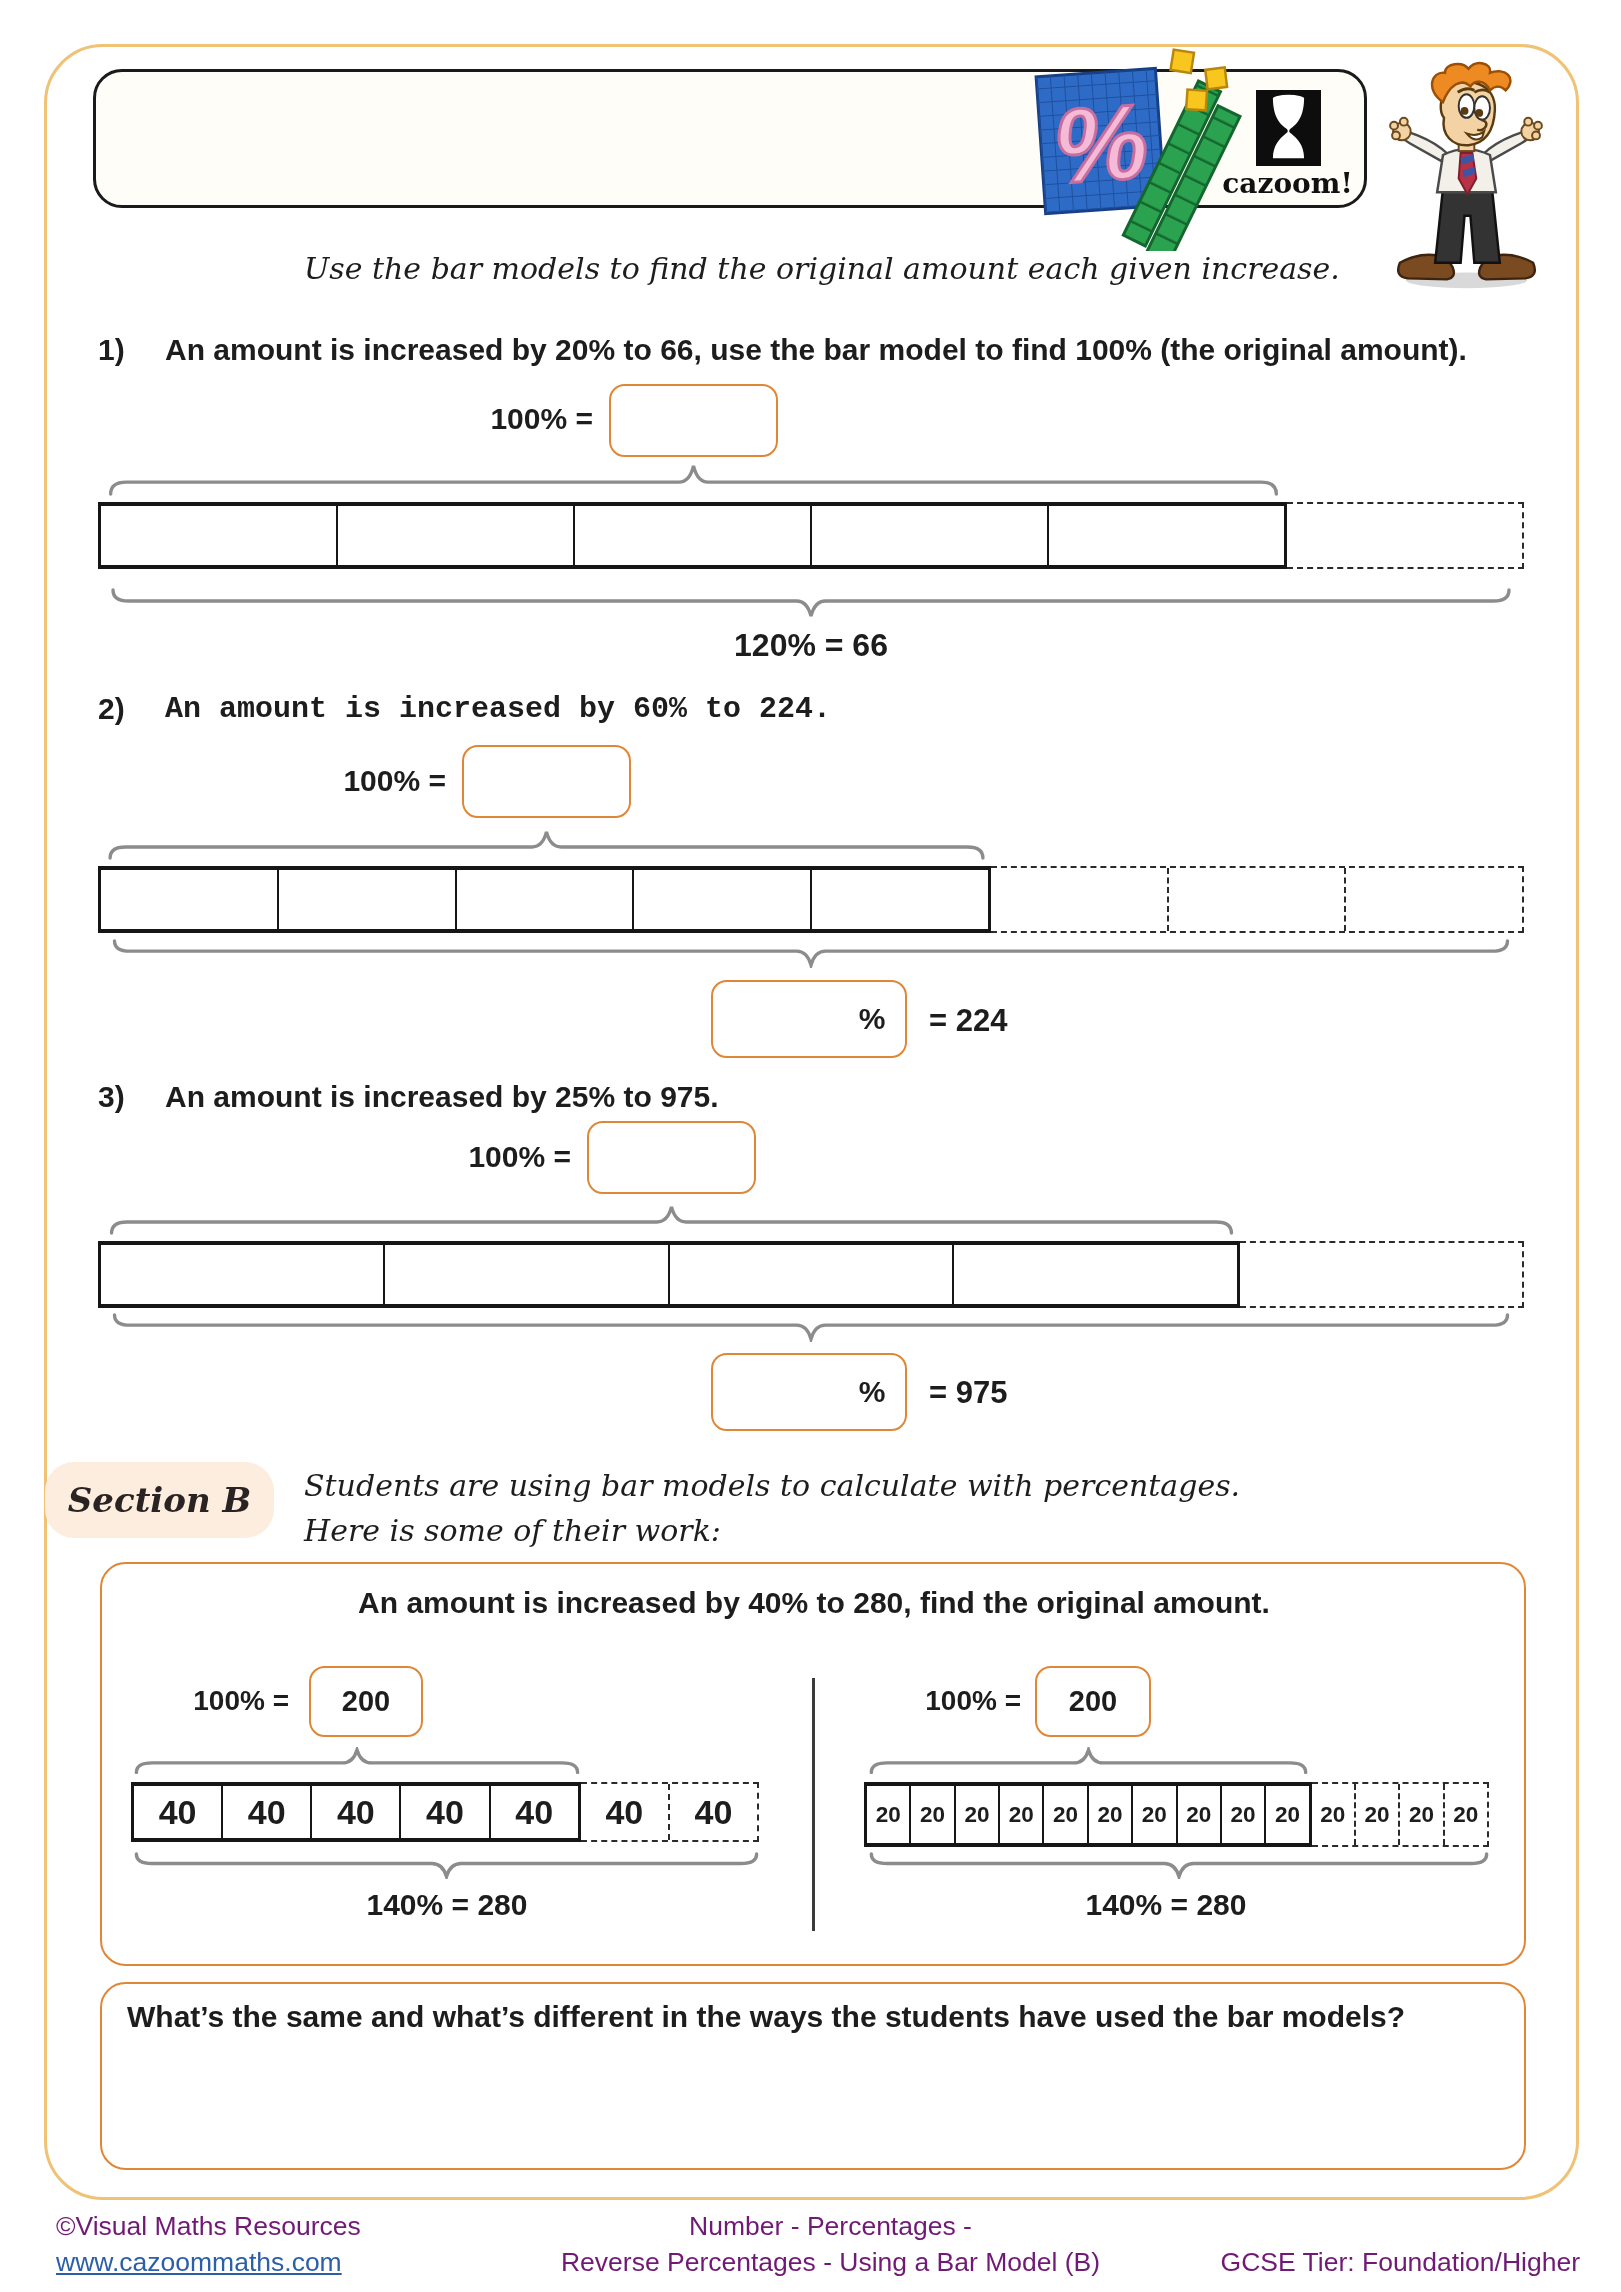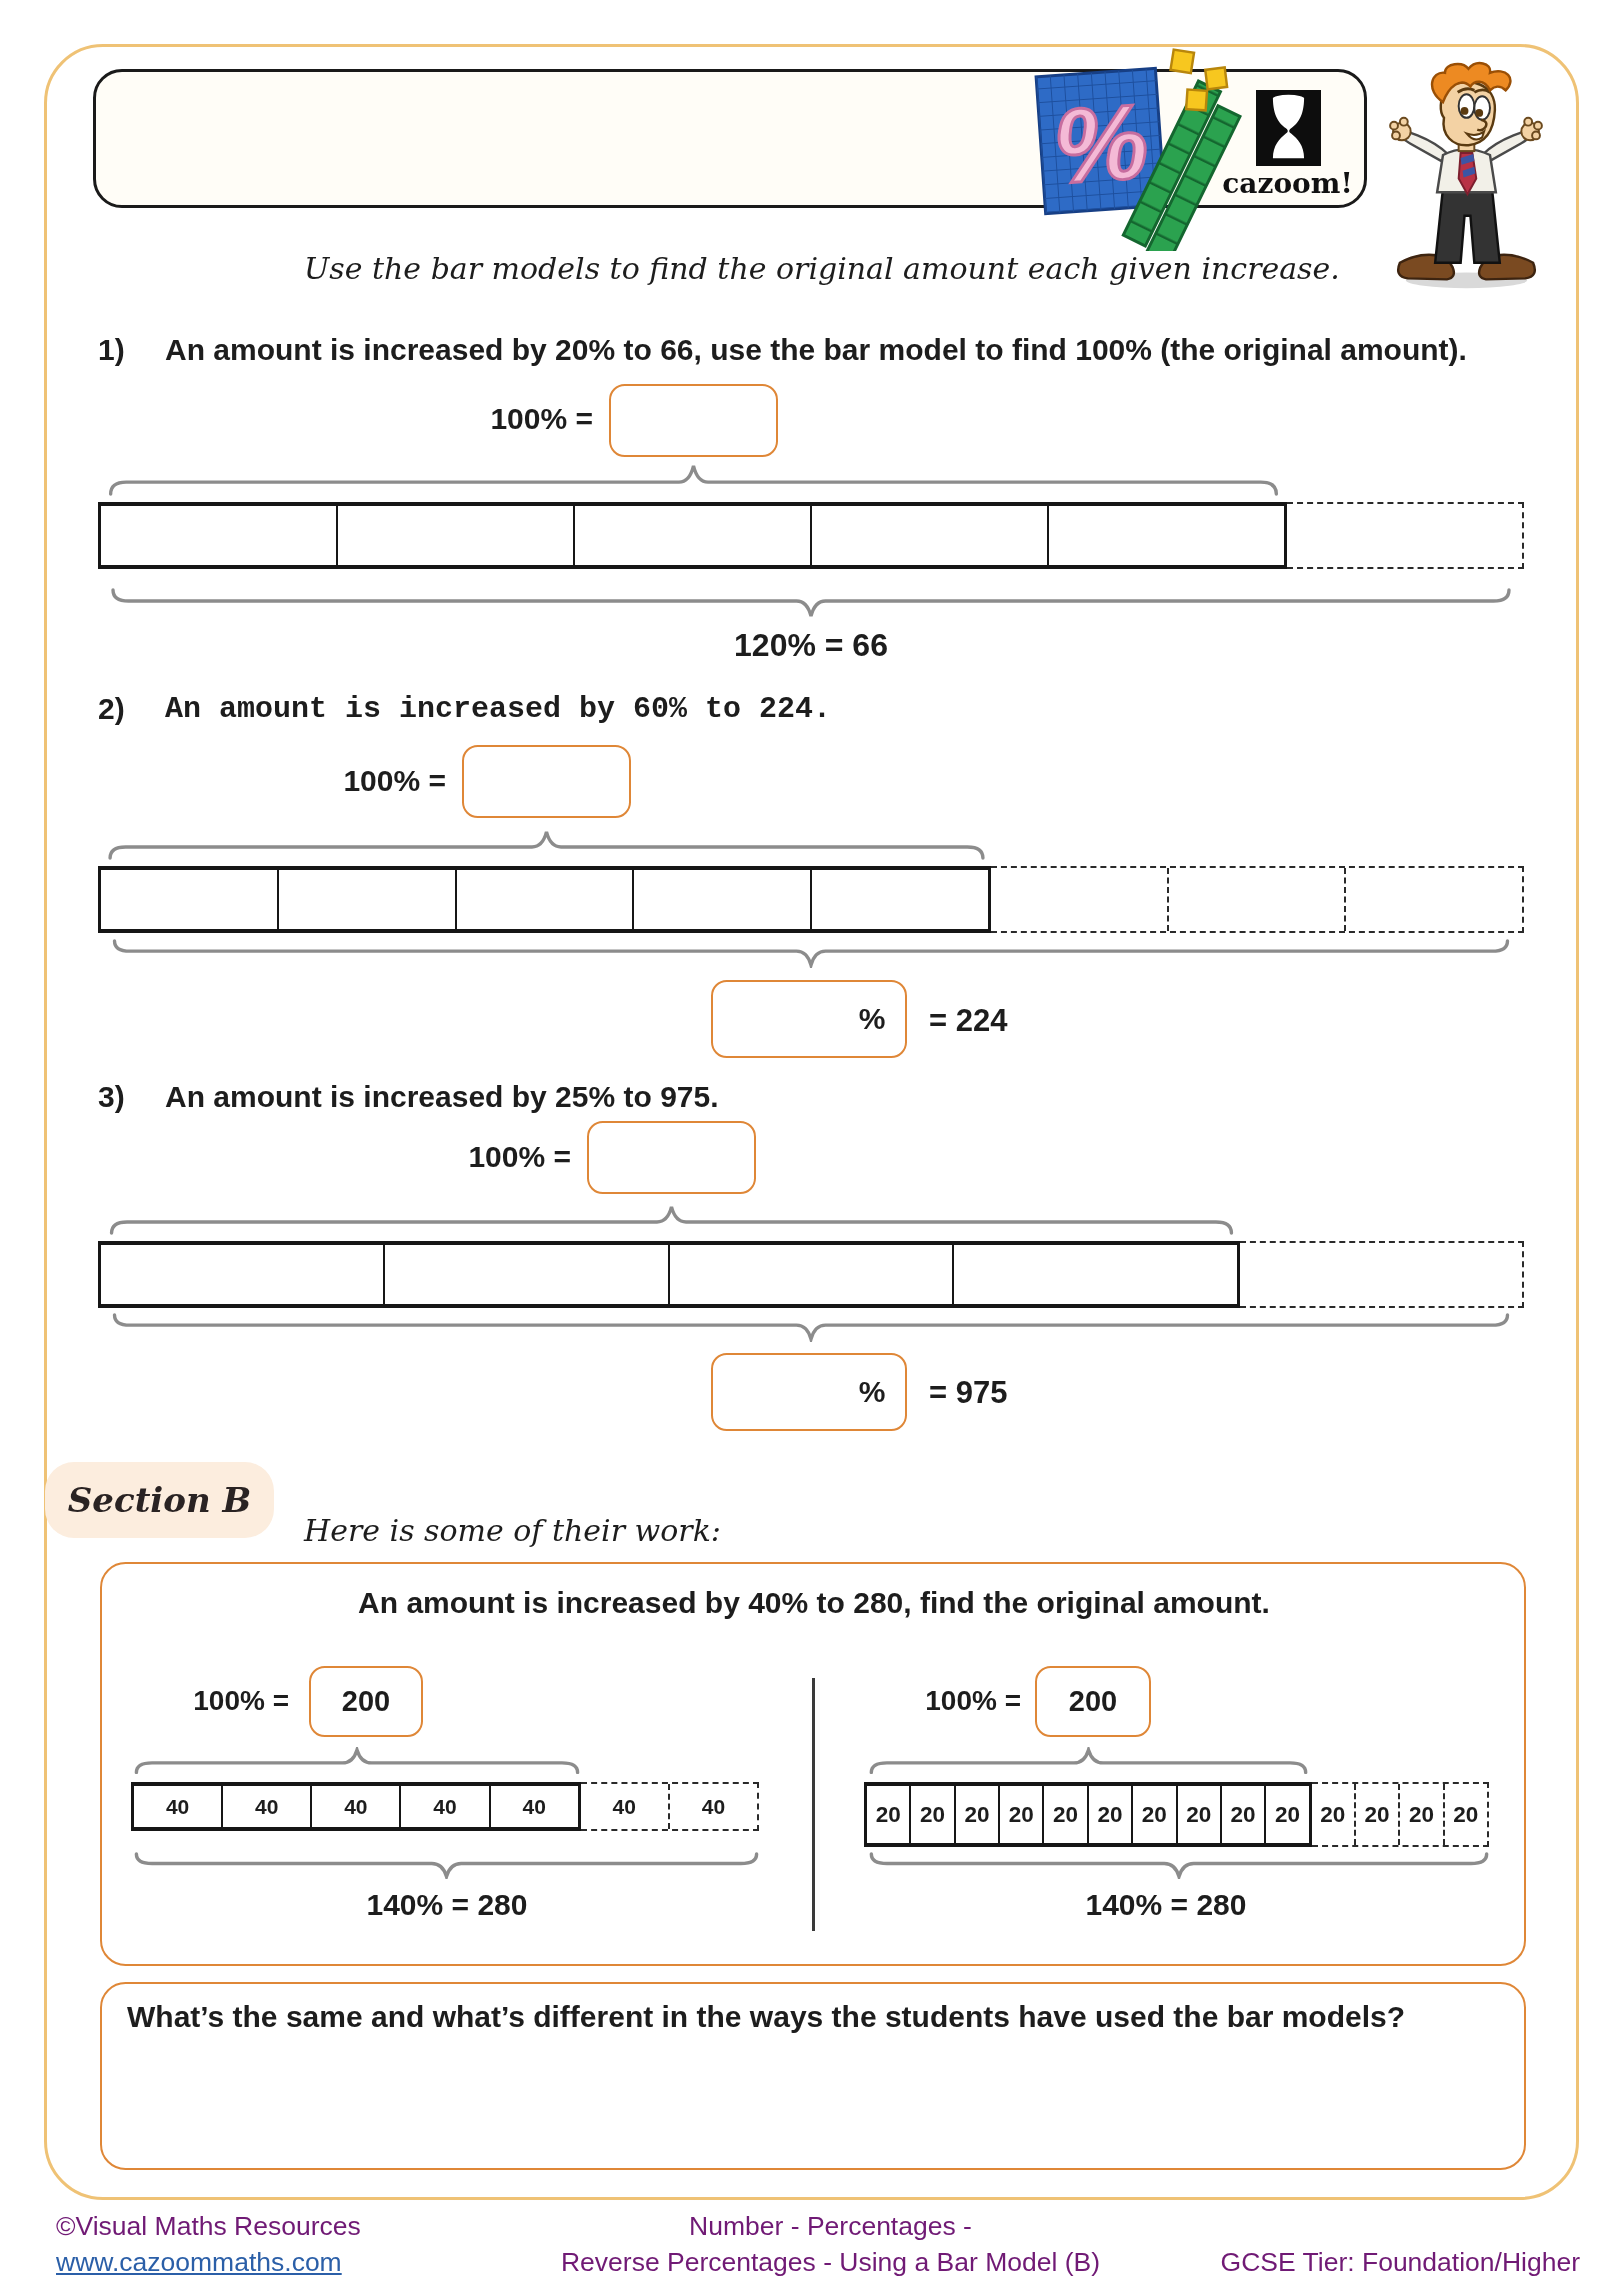--- a/index.html
+++ b/index.html
@@ -205,32 +205,33 @@
         <path d="M2 2 Q2 12.6 18 12.6 L707.5 12.6 Q718.5 12.6 722.5 27 Q726.5 12.6 737.5 12.6 L1427 12.6 Q1443 12.6 1443 2" fill="none" stroke="#8c8c8c" stroke-width="3.5" stroke-linecap="round"></path>
       </svg></div>
   <div class="abs pct-box" style="left:711px;top:1353px;width:196px;height:78px;">
     <span>%</span>
   </div>
   <div class="abs eq-label" style="left:929px;top:1375px;">=  975</div>
 
   <div class="abs pill" style="top:1462px;">
     <span>Section B</span>
   </div>
+  <div class="abs serif-note" style="left:304px;top:1468px;">Students are using bar models to calculate with percentages.</div>
   <div class="abs serif-note" style="left:304px;top:1513px;">Here is some of their work:</div>
 
   <div class="abs orange-panel" style="left:100px;top:1562px;width:1426px;height:404px;"></div>
   <div class="abs q-text" style="left:118px;top:1586px;width:1392px;text-align:center;">An amount is increased by 40% to 280, find the original amount.</div>
   <div class="abs divider" style="left:812px;top:1678px;height:253px;"></div>
 
   <div class="abs ans-label" style="left:127px;top:1685px;width:162px;font-size:28px;">100% =</div>
   <div class="abs ans-box" style="left:309px;top:1666px;width:114px;height:71px;font-size:29px;">200</div>
   <div class="abs" style="left:134px;top:1747px;width:446px;height:27.4px;"><svg width="446" height="27.4" viewBox="0 0 455 28">
         <path d="M2 26 Q2 16.24 18 16.24 L212.5 16.24 Q223.5 16.24 227.5 3 Q231.5 16.24 242.5 16.24 L437 16.24 Q453 16.24 453 26" fill="none" stroke="#8c8c8c" stroke-width="3.5" stroke-linecap="round"></path>
       </svg></div>
-  <div class="abs bar" style="left:131px;top:1782px;width:628px;height:49px;font-size:21px;">
+  <div class="abs bar" style="left:131px;top:1782px;width:628px;height:60px;font-size:34px;">
       <div class="bar-solid" style="flex-grow: 5;">
         <div class="bar-cell">
           <span>40</span>
         </div>
         <div class="bar-cell">
           <span>40</span>
         </div>
         <div class="bar-cell">
           <span>40</span>
         </div>

